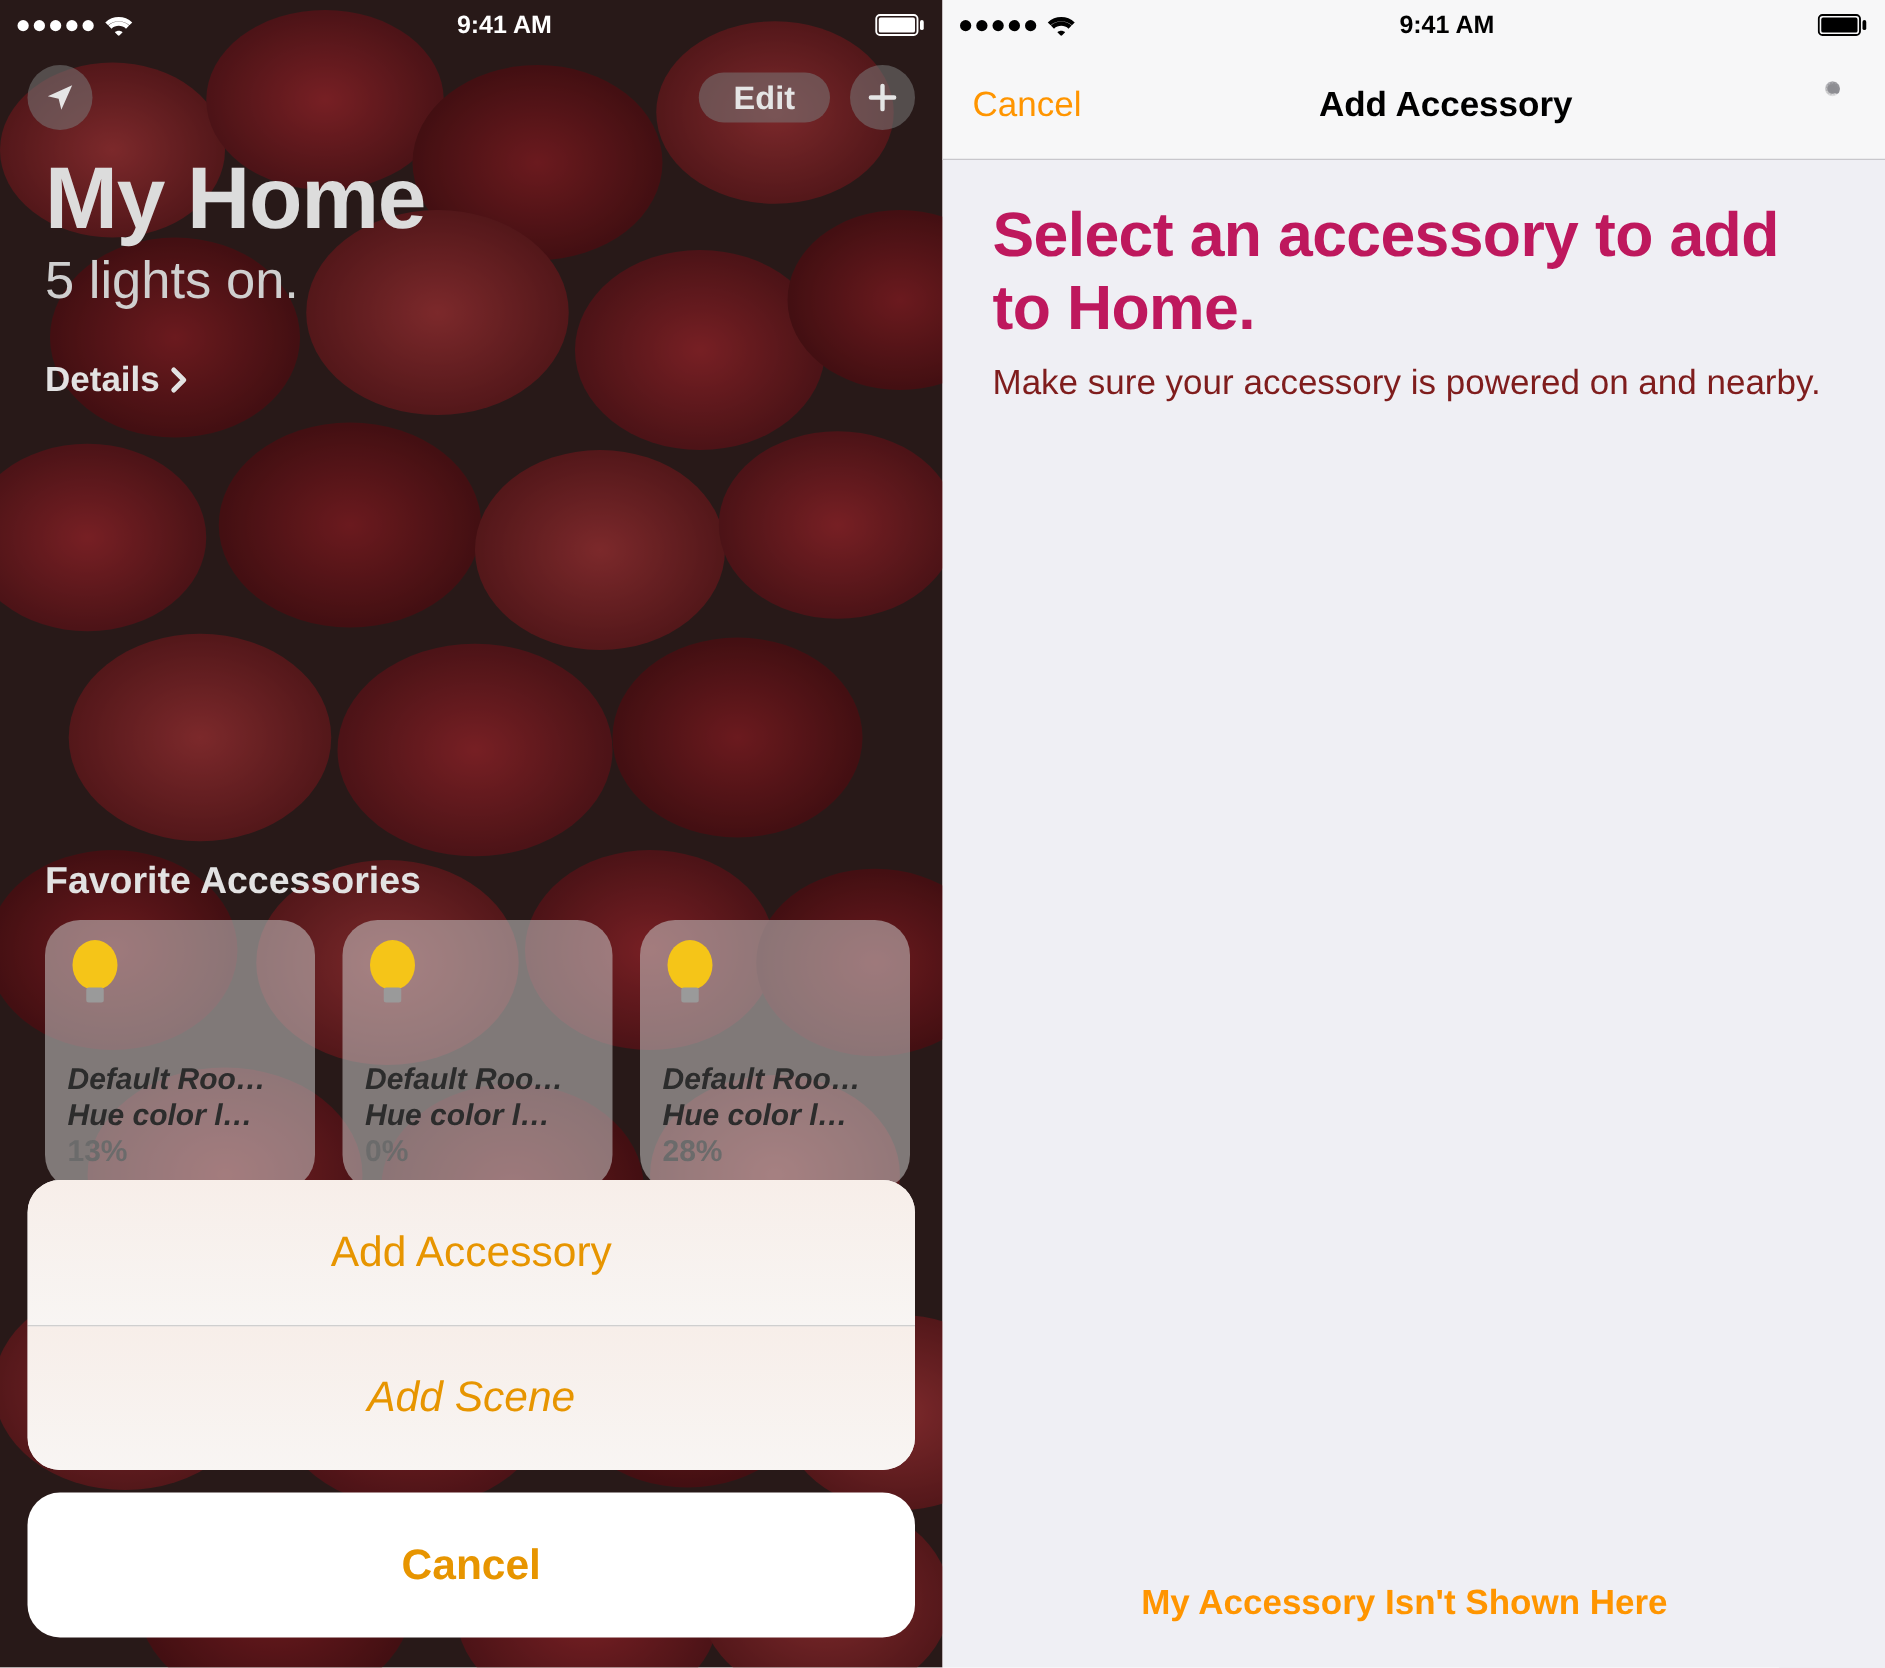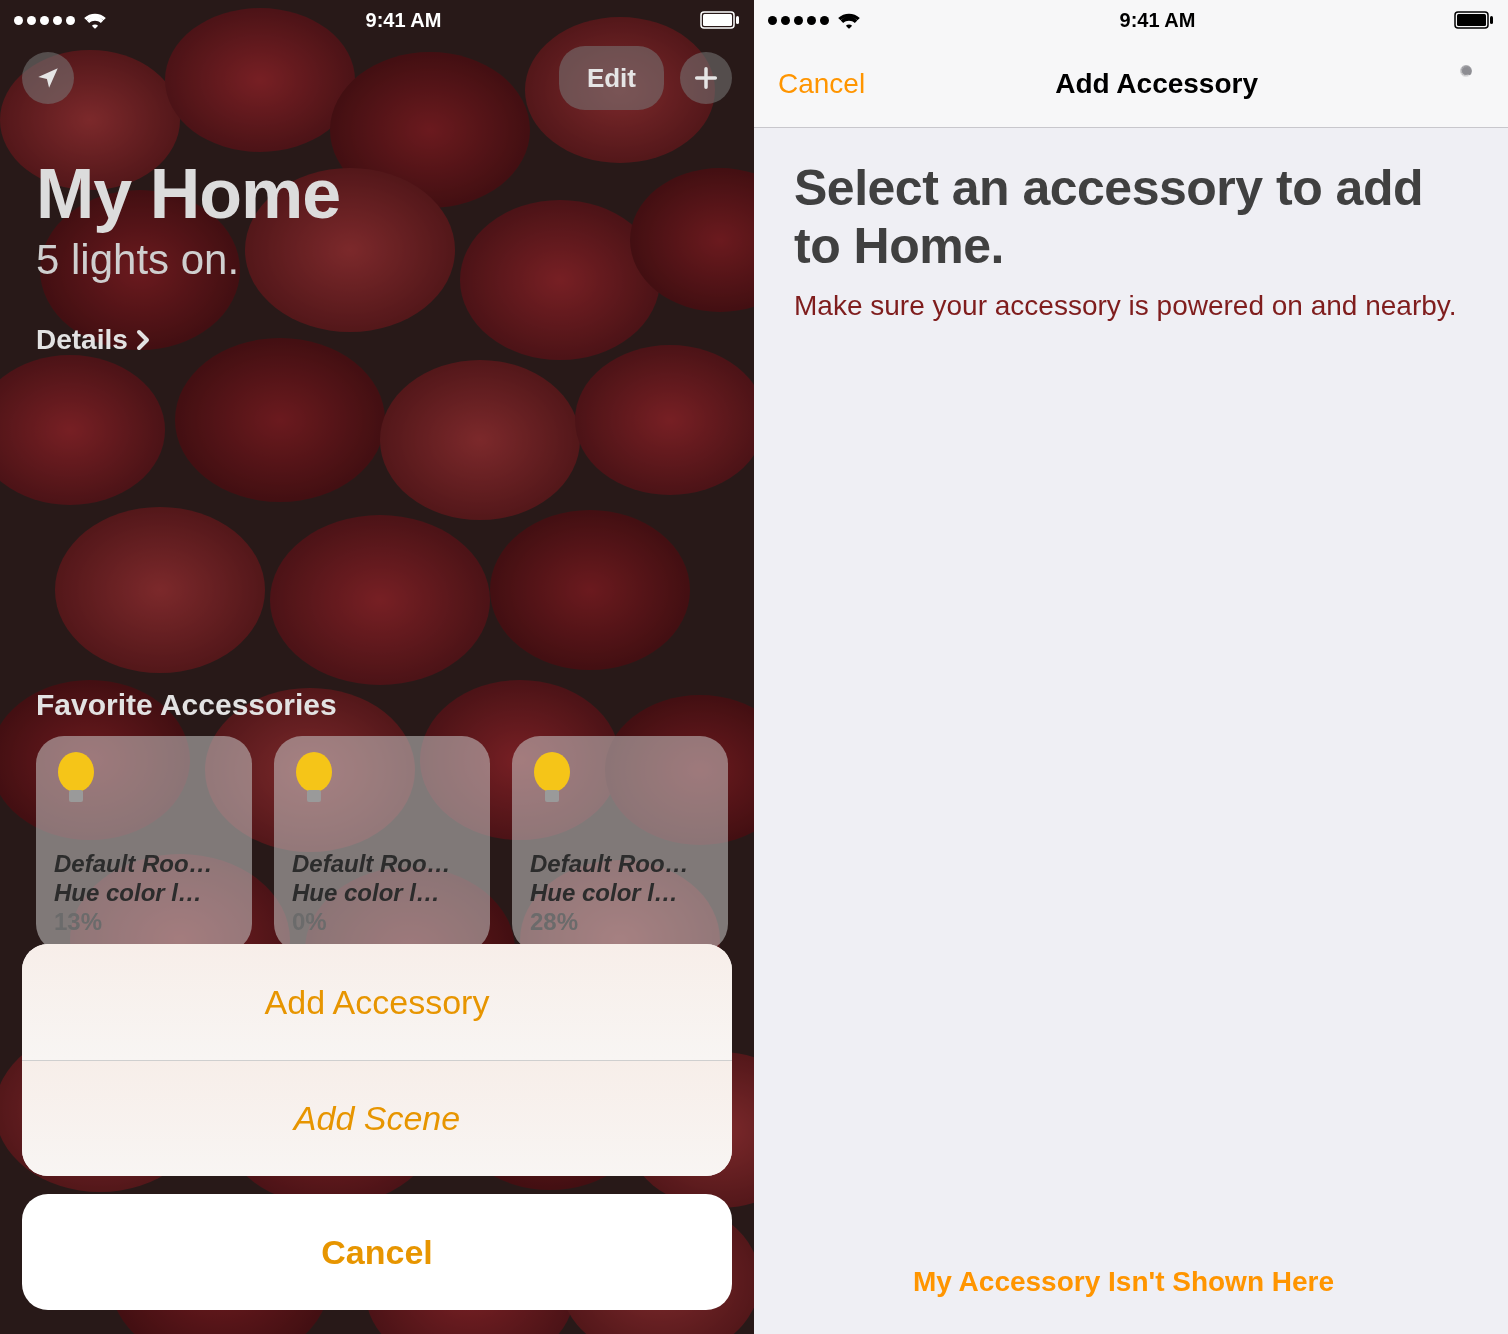--- a/index.html
+++ b/index.html
@@ -17,24 +17,24 @@
 .statusbar.light { color:#fff; }
 .statusbar.dark  { color:#000; }
 .sb-left, .sb-right { display:flex; align-items:center; gap:8px; }
 .sb-dots { display:flex; gap:4px; }
 .sb-dots span { width:9px; height:9px; border-radius:50%; background:currentColor; }
 .sb-wifi svg, .sb-batt svg { display:block; }
 .sb-time { font-size:20px; font-weight:600; }
 
 .topbar { position:absolute; top:48px; left:0; right:0; height:60px; display:flex; align-items:center; justify-content:space-between; padding:0 22px; z-index:40; }
 .circ-btn { width:52px; height:52px; border-radius:26px; background:rgba(120,120,120,0.55); display:flex; align-items:center; justify-content:center; }
-.pill-btn { height:64px; border-radius:26px; background:rgba(120,120,120,0.55); padding:0 28px; display:flex; align-items:center; justify-content:center; color:#e5e5e5; font-size:26px; font-weight:600; }
+.pill-btn { height:40px; border-radius:26px; background:rgba(120,120,120,0.55); padding:0 28px; display:flex; align-items:center; justify-content:center; color:#e5e5e5; font-size:26px; font-weight:600; }
 .topbar-right { display:flex; gap:16px; align-items:center; }
 
-.left-content { position:absolute; top:118px; left:36px; right:36px; z-index:30; color:#d6d6d6;margin-top:36px; }
+.left-content { position:absolute; top:118px; left:36px; right:36px; z-index:30; color:#d6d6d6; }
 .home-title { font-size:70px; font-weight:700; letter-spacing:-1px; color:#dcdcdc; }
 .home-sub { font-size:42px; font-weight:400; color:#cfcfcf; margin-top:2px; }
 .details-row { display:flex; align-items:center; gap:8px; margin-top:40px; }
 .details-label { font-size:28px; color:#e2e2e2; font-weight:600; }
 
 .fav-section { position:absolute; top:688px; left:36px; right:0; z-index:30; }
 .fav-heading { font-size:30px; font-weight:600; color:#e2e2e2; margin-bottom:14px; }
 .tile-row { display:flex; gap:22px; }
 .tile { width:216px; height:216px; border-radius:28px; background:rgba(200,200,200,0.55); padding:16px 18px; display:flex; flex-direction:column; justify-content:space-between; }
 .bulb-icon svg { display:block; }
@@ -53,21 +53,21 @@
 
 
 .right { background:#efeff4; }
 .r-nav { position:absolute; top:40px; left:0; right:0; height:88px; border-bottom:1px solid #c8c7cc; display:flex; align-items:center; justify-content:space-between; padding:0 24px; background:#f7f7f8; }
 .r-nav-cancel { font-size:28px; color:#ff9500; }
 .r-nav-title  { font-size:28px; font-weight:600; color:#000; }
 .r-spinner { width:36px; height:36px; position:relative; }
 .r-spinner span { position:absolute; left:50%; top:50%; width:4px; height:10px; background:#8e8e93; border-radius:2px; transform-origin:center -8px; }
 
 .r-body { position:absolute; top:160px; left:40px; right:40px; }
-.r-heading { font-size:50px; font-weight:700; line-height:1.15; color:#404040; letter-spacing:-0.5px; }
+.r-heading { font-size:50px; font-weight:700; line-height:1.15; color:#be185d; letter-spacing:-0.5px; }
 .r-sub { font-size:28px; line-height:1.35; color:#7f1d1d; margin-top:12px; }
 
 .r-bottom-link { position:absolute; left:0; right:15px; bottom:36px; text-align:center; font-size:28px; font-weight:600; color:#ff9500; }
 </style>
 </head>
 <body>
 
 <div class="pair">
 
   <div class="phone left">

